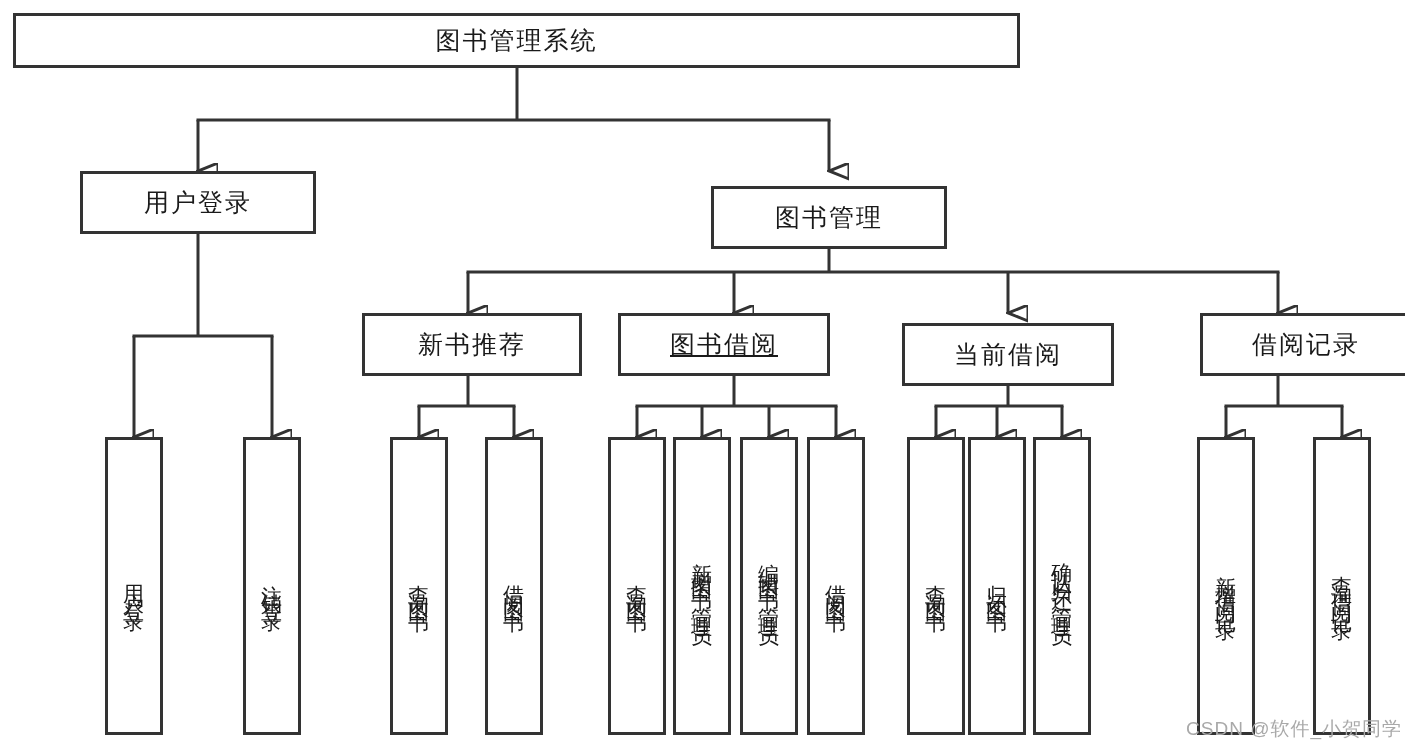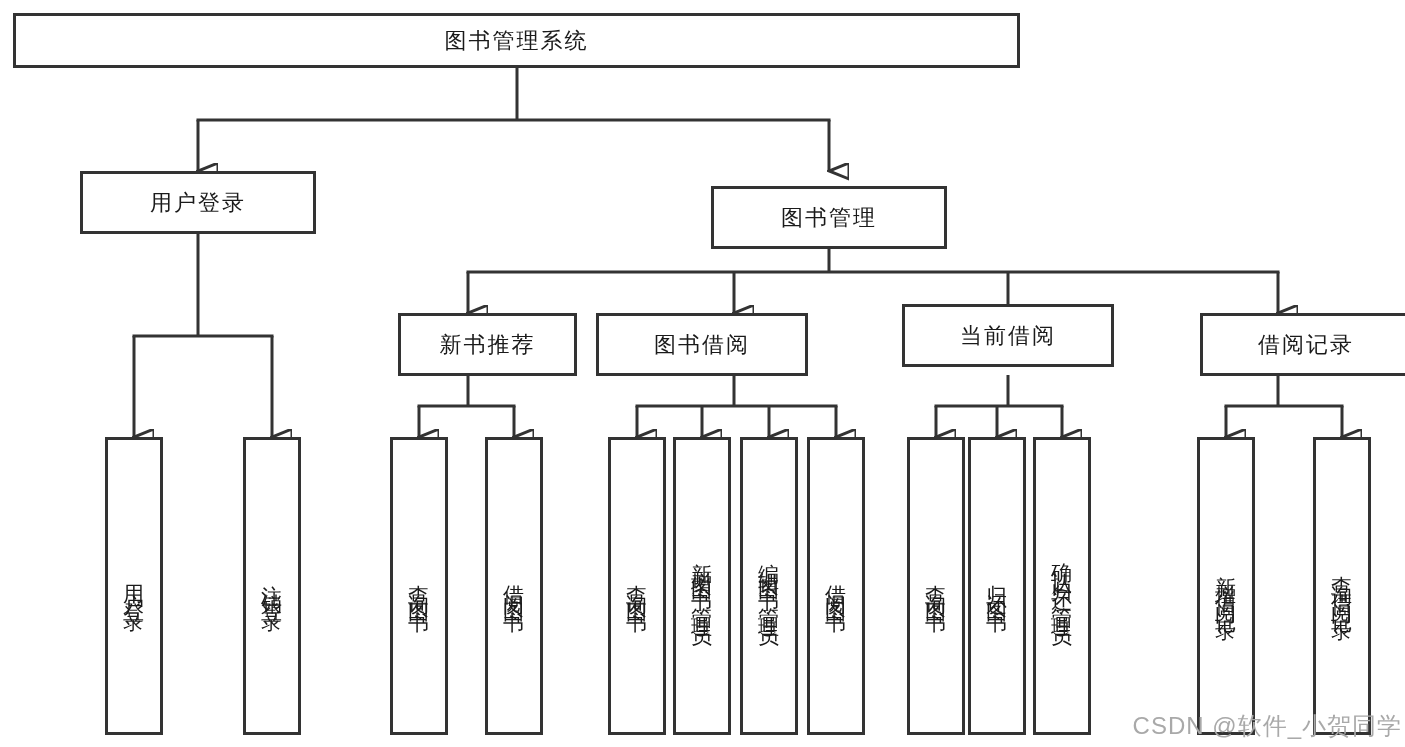--- a/index.html
+++ b/index.html
@@ -27,35 +27,35 @@
     box-sizing: border-box;
     border: 3px solid #333333;
     background: #ffffff;
     color: #1a1a1a;
     display: flex;
     align-items: center;
     justify-content: center;
     text-align: center;
   }
   .node.h {
-    font-size: 22px;
+    font-size: 25px;
     letter-spacing: 2px;
     white-space: nowrap;
   }
   .node.v {
     font-size: 21px;
     writing-mode: vertical-rl;
     letter-spacing: 9px;
     line-height: 1;
   }
   .watermark {
     position: absolute;
     right: 3px;
     bottom: 5px;
-    font-size: 24px;
+    font-size: 19px;
     color: #a9a9a9;
     letter-spacing: 1px;
     white-space: nowrap;
   }
   svg line, svg path {
     stroke: #333333;
     stroke-width: 3;
     fill: none;
   }
 </style>
@@ -99,23 +99,23 @@
     <line x1="1062" y1="406" x2="1062" y2="437" marker-end="url(#arrow)"></line>
     <line x1="1226" y1="406" x2="1226" y2="437" marker-end="url(#arrow)"></line>
     <line x1="1342" y1="406" x2="1342" y2="437" marker-end="url(#arrow)"></line>
   </svg>
 
   <div class="node h" style="left:13px; top:13px; width:1007px; height:55px;">图书管理系统</div>
 
   <div class="node h" style="left:80px; top:171px; width:236px; height:63px;">用户登录</div>
   <div class="node h" style="left:711px; top:186px; width:236px; height:63px;">图书管理</div>
 
-  <div class="node h" style="left:362px; top:313px; width:179px; height:63px;margin-left:36px;">新书推荐</div>
-  <div class="node h" style="left:596px; top:313px; width:212px; height:63px;">图书借阅</div>
-  <div class="node h" style="left:902px; top:304px; width:212px; height:63px;">当前借阅</div>
+  <div class="node h" style="left:362px; top:313px; width:220px; height:63px;">新书推荐</div>
+  <div class="node h" style="left:618px; top:313px; width:212px; height:63px;text-decoration:underline;">图书借阅</div>
+  <div class="node h" style="left:902px; top:323px; width:212px; height:63px;">当前借阅</div>
   <div class="node h" style="left:1172px; top:313px; width:212px; height:63px;margin-left:28px;">借阅记录</div>
 
   <div class="node v" style="left:105px; top:437px; width:58px; height:298px;">用户登录</div>
   <div class="node v" style="left:243px; top:437px; width:58px; height:298px;">注销登录</div>
 
   <div class="node v" style="left:390px; top:437px; width:58px; height:298px;">查询图书</div>
   <div class="node v" style="left:485px; top:437px; width:58px; height:298px;">借阅图书</div>
 
   <div class="node v" style="left:608px; top:437px; width:58px; height:298px;">查询图书</div>
   <div class="node v" style="left:673px; top:437px; width:58px; height:298px;">新增图书（管理员）</div>

